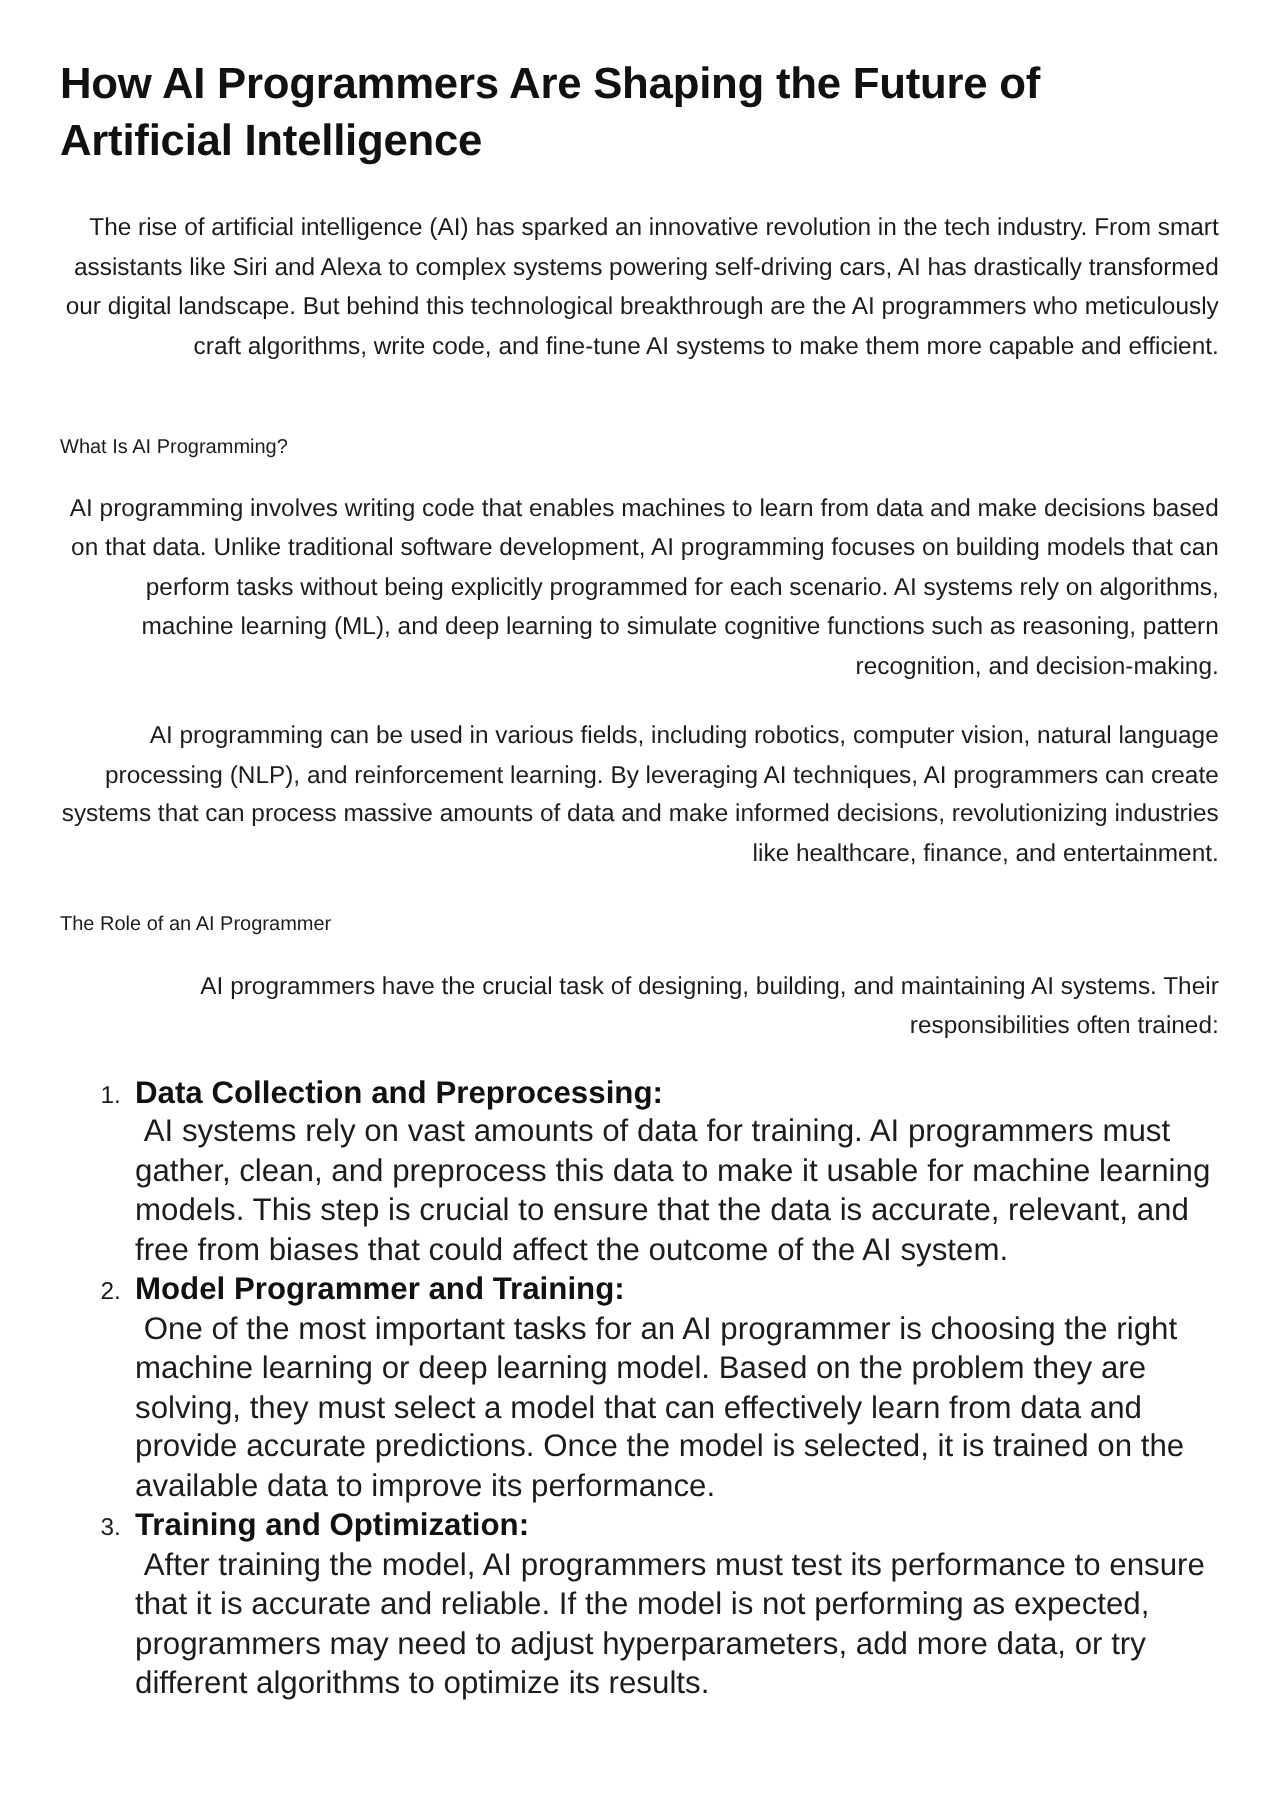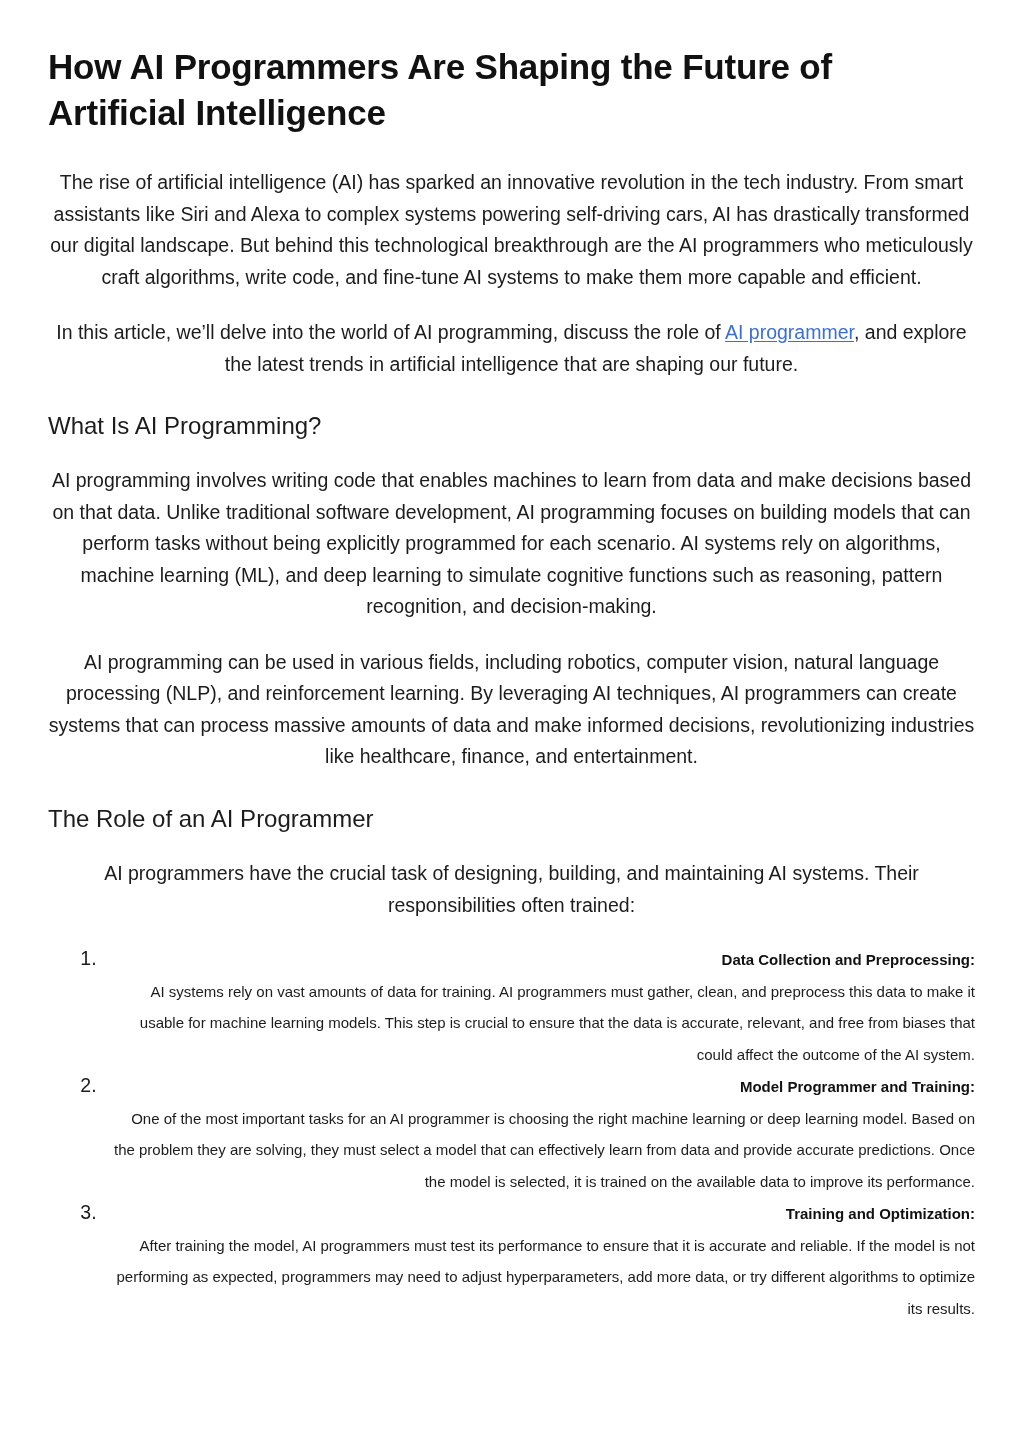--- a/index.html
+++ b/index.html
@@ -26,58 +26,57 @@
   .doc-title {
     font-size: 35px;
     font-weight: 700;
     line-height: 1.30;
     letter-spacing: -0.2px;
     margin: 0 0 0 0;
     color: #111111;
     max-width: 930px;
   }
   .section-heading {
-    font-size: 24px;
+    font-size: 16px;
     font-weight: 400;
     line-height: 1.35;
     color: #1c1c1c;
     margin: 0;
     padding: 0;
   }
   .body-para {
     font-size: 19.5px;
     line-height: 31.5px;
     color: #1c1c1c;
     margin: 0;
     padding: 0;
     max-width: 930px;
-    text-align: center;
+    text-align: right;
   }
   .spacer-title-to-para { height: 32px; }
   .spacer-para        { height: 24px; }
   .spacer-before-head { height: 30px; }
   .spacer-after-head  { height: 23px; }
   .spacer-before-list { height: 22px; }
 
   a.inline-link {
     color: #3b6fd4;
     text-decoration: underline;
     text-underline-offset: 2px;
     cursor: pointer;
   }
 
   ol.responsibilities {
     margin: 0;
     padding: 0 0 0 54px;
     list-style-position: outside;
     list-style-type: decimal;
-    font-size: 15px;
+    font-size: 25px;
     line-height: 31.5px;
     max-width: 930px;
-    text-align: right;
   }
   ol.responsibilities > li {
     margin: 0 0 0 0;
     padding: 0 0 0 6px;
     color: #1c1c1c;
   }
   ol.responsibilities > li::marker {
     font-size: 19.5px;
     color: #1c1c1c;
   }
@@ -96,21 +95,20 @@
 <div class="page">
 
   <h1 class="doc-title">How AI Programmers Are Shaping the Future of Artificial Intelligence</h1>
 
   <div class="spacer-title-to-para"></div>
 
   <p class="body-para">The rise of artificial intelligence (AI) has sparked an innovative revolution in the tech industry. From smart assistants like Siri and Alexa to complex systems powering self-driving cars, AI has drastically transformed our digital landscape. But behind this technological breakthrough are the AI programmers who meticulously craft algorithms, write code, and fine-tune AI systems to make them more capable and efficient.</p>
 
   <div class="spacer-para"></div>
 
-  <p class="body-para"><span>In this article, we’ll delve into the world of AI programming, discuss the role of </span><a class="inline-link" href="#">AI programmer</a><span>, and explore the latest trends in artificial intelligence that are shaping our future.</span></p>
 
   <div class="spacer-before-head"></div>
 
   <h2 class="section-heading">What Is AI Programming?</h2>
 
   <div class="spacer-after-head"></div>
 
   <p class="body-para">AI programming involves writing code that enables machines to learn from data and make decisions based on that data. Unlike traditional software development, AI programming focuses on building models that can perform tasks without being explicitly programmed for each scenario. AI systems rely on algorithms, machine learning (ML), and deep learning to simulate cognitive functions such as reasoning, pattern recognition, and decision-making.</p>
 
   <div class="spacer-para"></div>

